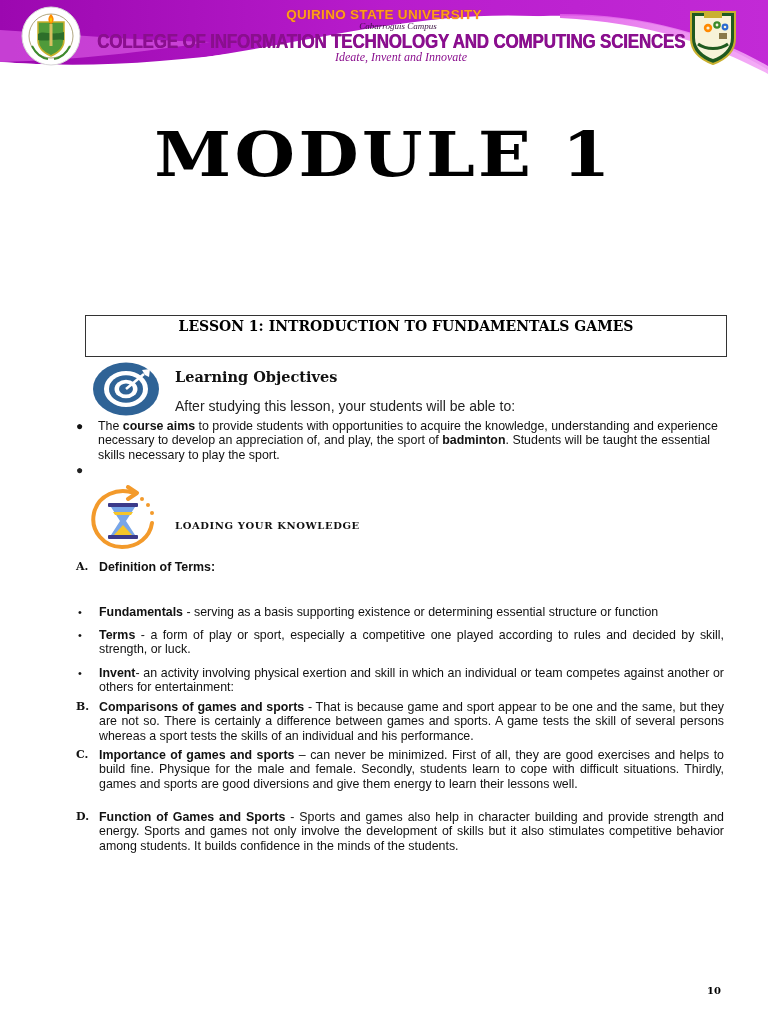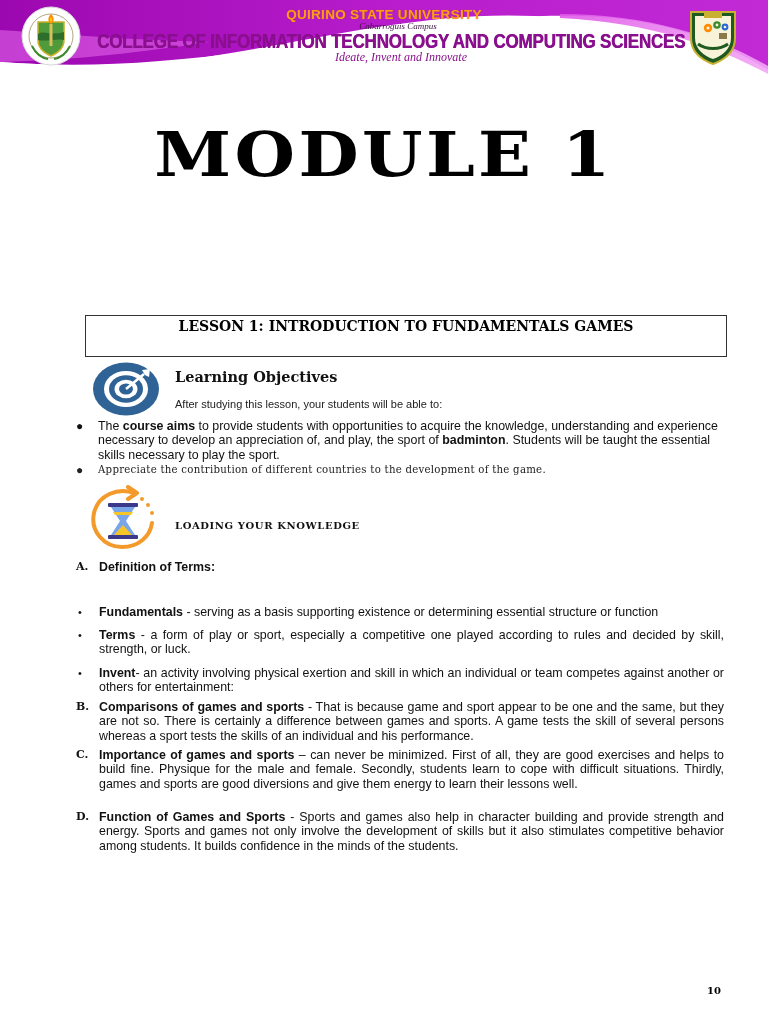--- a/index.html
+++ b/index.html
@@ -50,21 +50,21 @@
     font-family: "DejaVu Serif", serif; font-weight: bold; font-size: 14px; line-height: 19px;
     padding-top: 1px; color: #000;
   }
 
   
   .icon-target { position: absolute; left: 92px; top: 362px; width: 68px; height: 54px; }
   .lo-heading {
     position: absolute; left: 175px; top: 368px;
     font-family: "DejaVu Serif", serif; font-weight: bold; font-size: 14.5px; color: #111;
   }
-  .lo-intro { position: absolute; left: 175px; top: 398px; font-size: 11px; color: #222; }
+  .lo-intro { position: absolute; left: 175px; top: 398px; font-size: 14px; color: #222; }
 
   .bullets { position: absolute; left: 76px; top: 419px; width: 648px; font-size: 12.4px; line-height: 14.4px; color: #111; }
   .bullet-row { position: relative; padding-left: 22px; }
   .bullet-row .dot { position: absolute; left: 0; top: 0; font-size: 12px; }
   .bullet-row.serif { font-family: "DejaVu Serif", serif; font-size: 10.2px; letter-spacing: 0.25px; margin-top: 1px; color: #222; }
 
   .icon-hourglass { position: absolute; left: 88px; top: 485px; width: 72px; height: 66px; }
   .lk-heading {
     position: absolute; left: 175px; top: 520px;
     font-family: "DejaVu Serif", serif; font-weight: bold; font-size: 10px; letter-spacing: 0.6px; color: #111;
@@ -160,21 +160,20 @@
 <div class="lo-heading">Learning Objectives</div>
 <div class="lo-intro">After studying this lesson, your students will be able to:</div>
 
 <div class="bullets">
   <div class="bullet-row">
     <span class="dot">●</span>
     <span>The </span><b>course aims</b><span> to provide students with opportunities to acquire the knowledge, understanding and experience necessary to develop an appreciation of, and play, the sport of </span><b>badminton</b><span>. Students will be taught the essential skills necessary to play the sport.</span>
   </div>
   <div class="bullet-row serif">
     <span class="dot" style="font-family:'Liberation Sans',sans-serif;font-size:12px;">●</span>
-    <span>Appreciate the contribution of different countries to the development of the game.</span>
   </div>
 </div>
 
 <svg class="icon-hourglass" viewBox="0 0 72 66">
   <path d="M46,8 C30,2 10,10 6,28 C2,46 16,62 34,62 C50,62 62,52 64,38" fill="none" stroke="#f39a2b" stroke-width="4" stroke-linecap="round"></path>
   <path d="M40,2 L49,8 L40,14" fill="none" stroke="#f39a2b" stroke-width="4" stroke-linecap="round" stroke-linejoin="round"></path>
   <circle cx="54" cy="14" r="2" fill="#f39a2b"></circle>
   <circle cx="60" cy="20" r="2" fill="#f39a2b"></circle>
   <circle cx="64" cy="28" r="2" fill="#f39a2b"></circle>
   <rect x="20" y="18" width="30" height="4" rx="1" fill="#3b3a8a"></rect>

